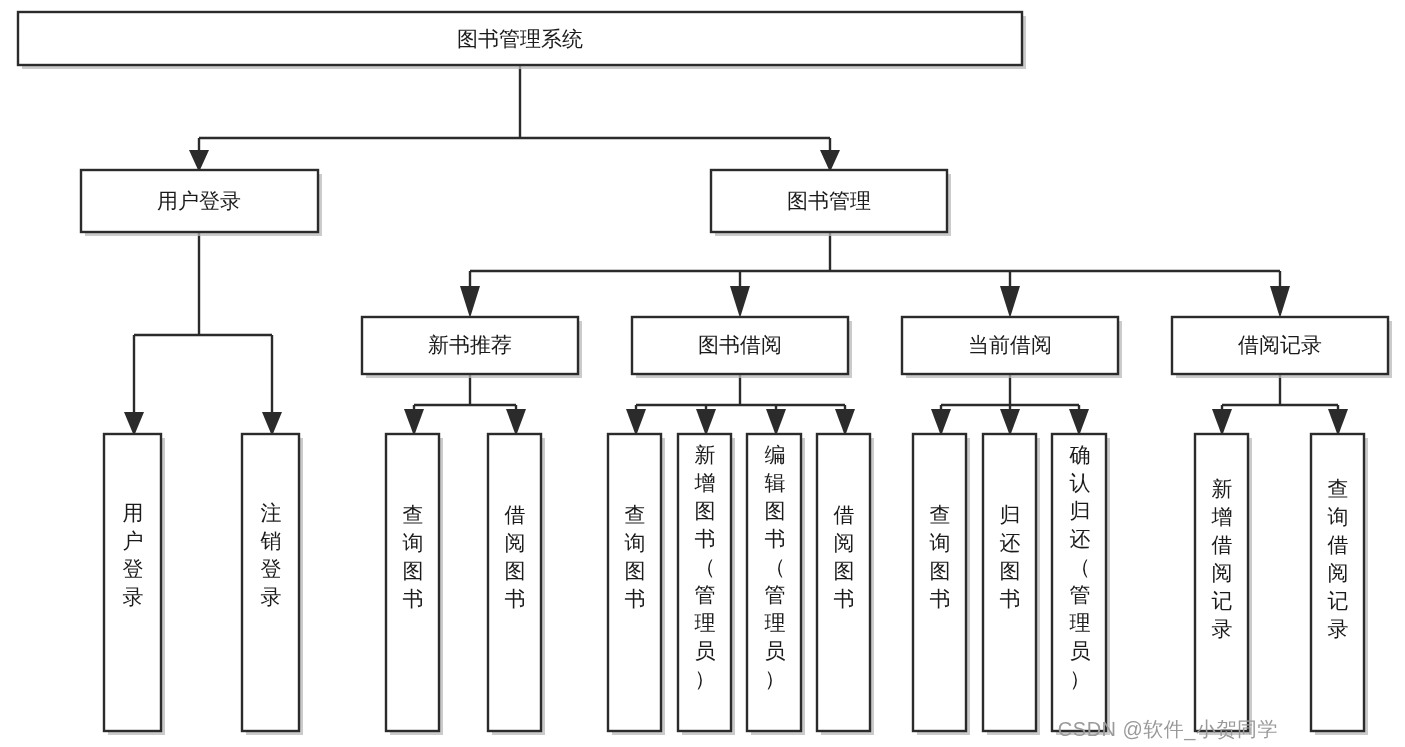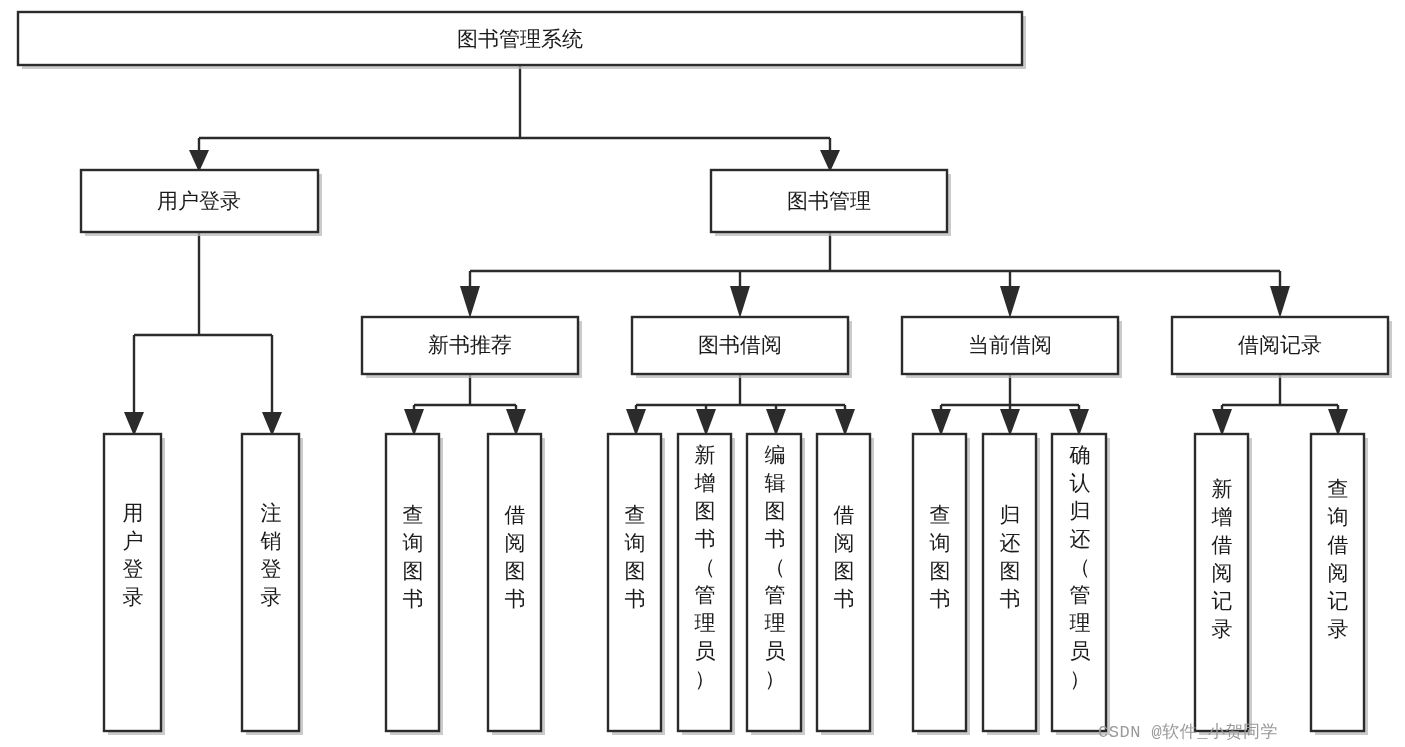--- a/index.html
+++ b/index.html
@@ -56,22 +56,22 @@
   .node-label-vertical {
     font-family: "Liberation Sans", "DejaVu Sans", sans-serif;
     fill: #1b1b1b;
     font-size: 21px;
     text-anchor: middle;
   }
   .watermark {
     position: absolute;
     right: 8px;
     bottom: 4px;
-    font-family: Liberation Mono, monospace;
-    font-size: 17px;
+    font-family: Liberation Sans, sans-serif;
+    font-size: 20px;
     color: #9a9a9a;
     letter-spacing: 0.5px;
     white-space: nowrap;
     user-select: none;
   }
 </style>
 </head>
 <body>
 
 <div id="diagram-root">

